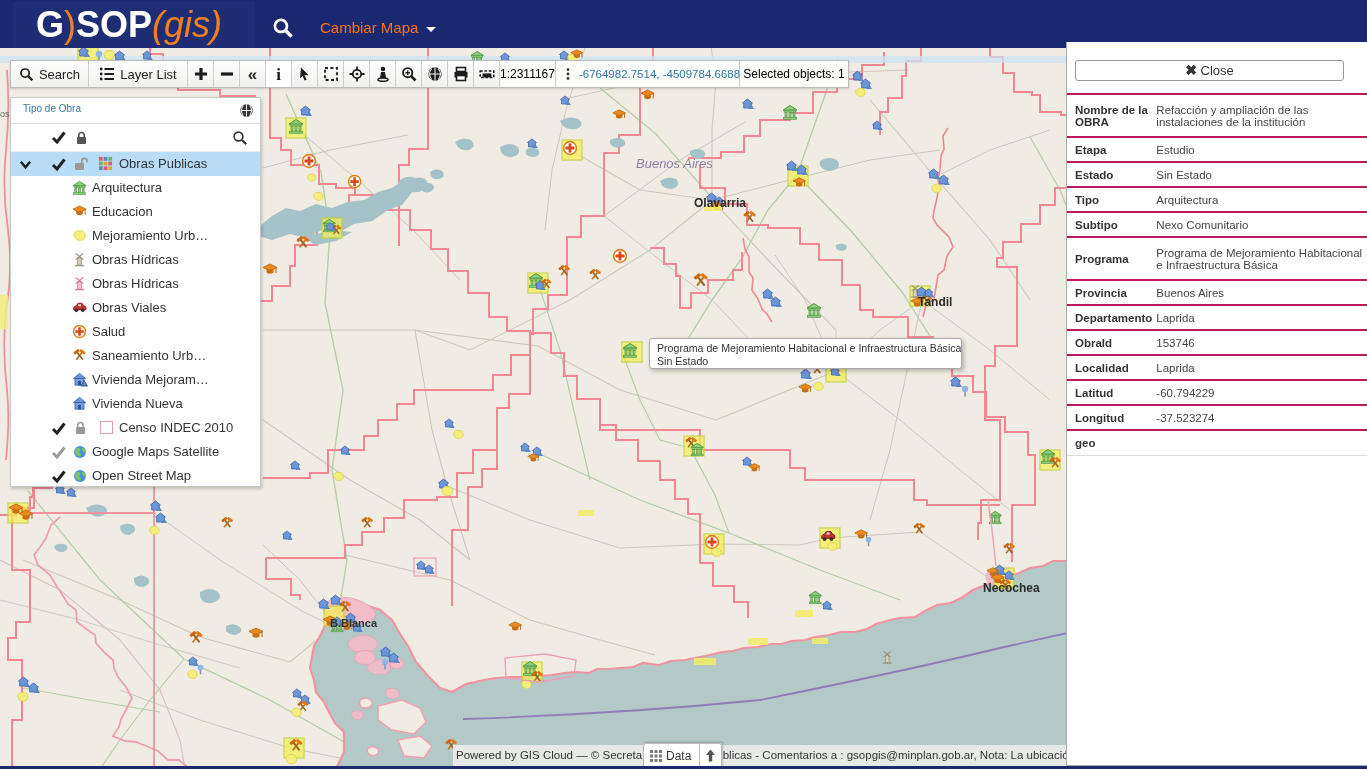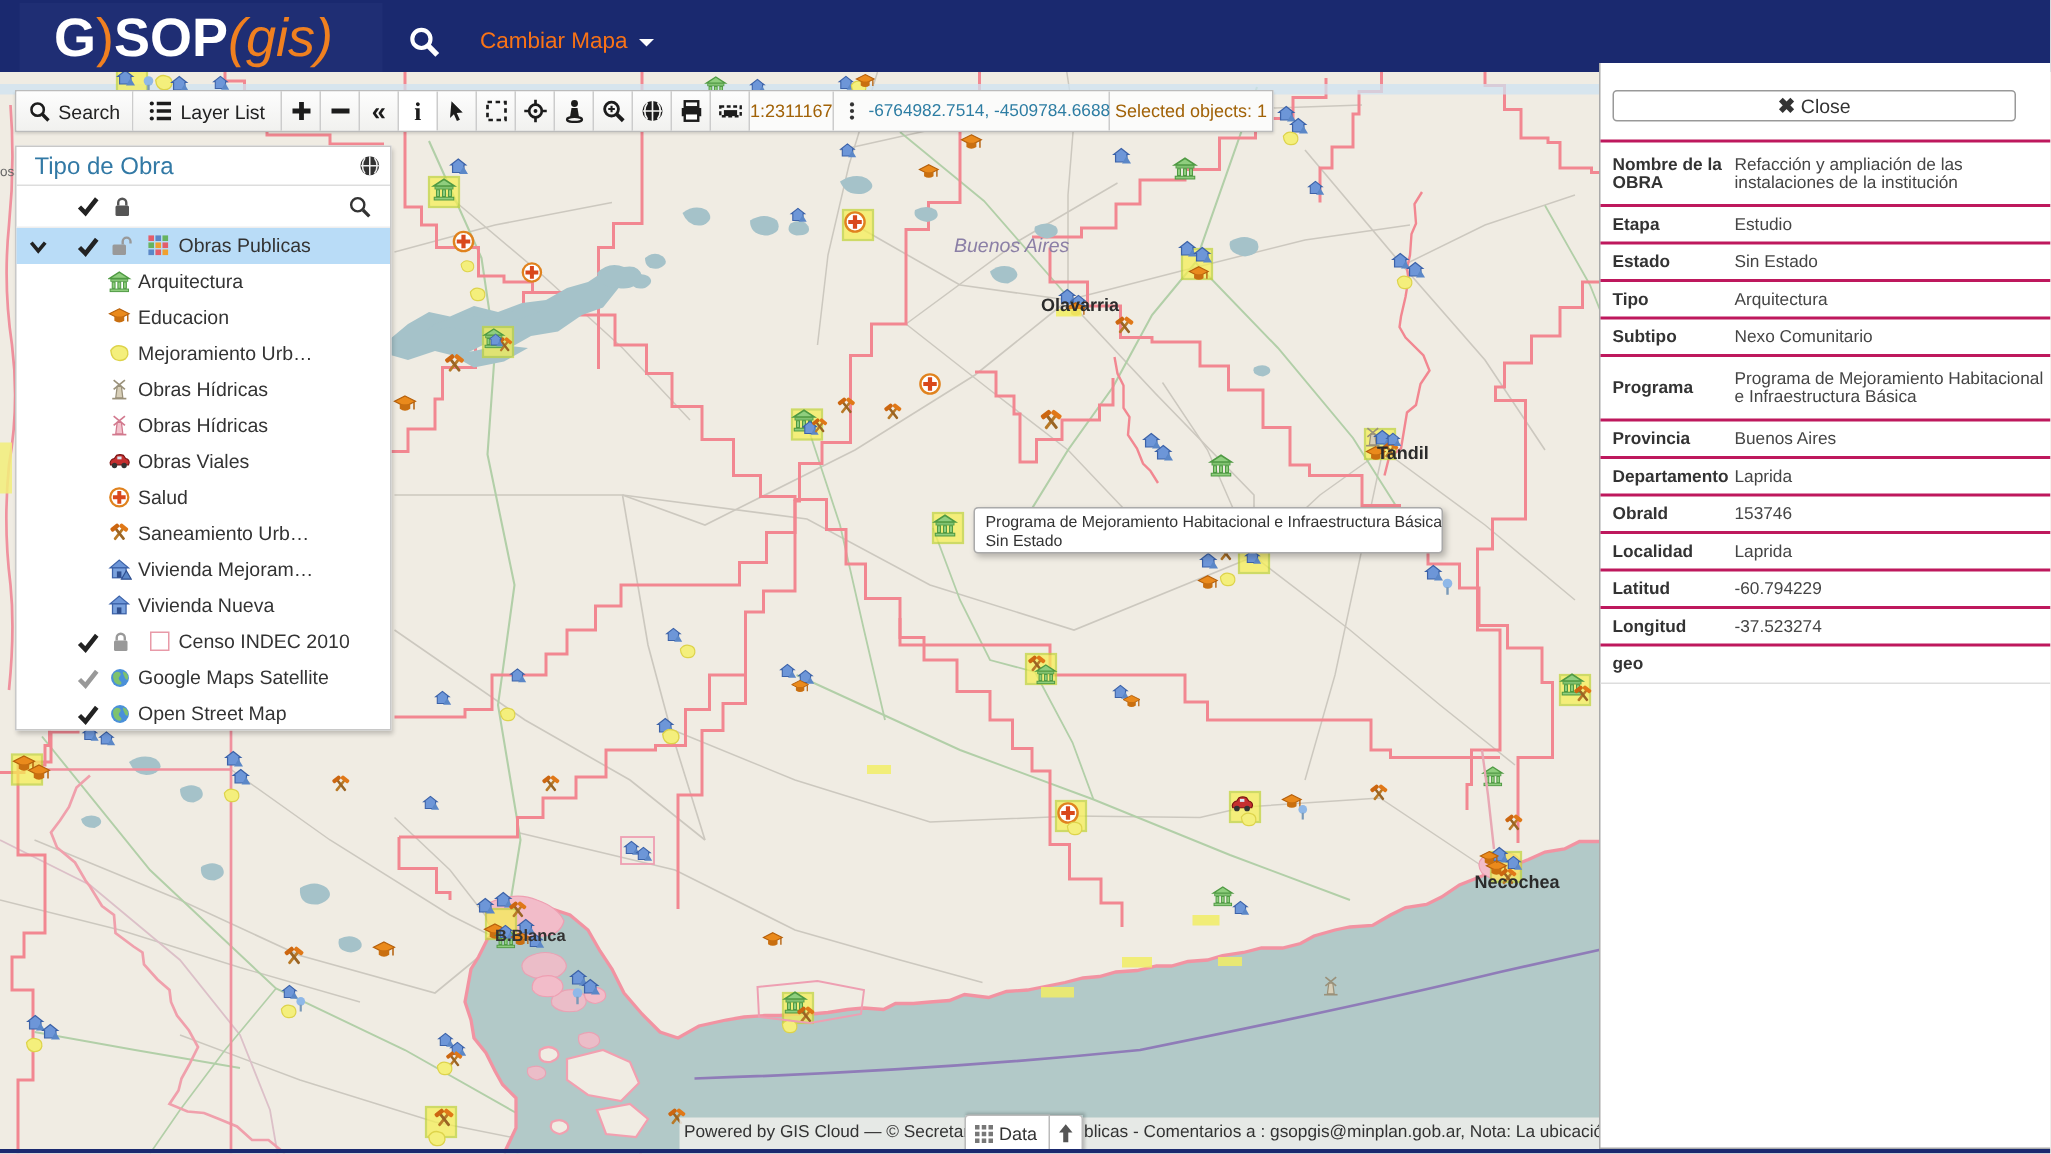--- a/index.html
+++ b/index.html
@@ -13,29 +13,29 @@
 #topsearch{position:absolute;left:272px;top:17px}
 #cambiar{position:absolute;left:320px;top:19px;color:#f97316;font-size:15px}
 #cambiar .tri{display:inline-block;margin-left:8px;width:0;height:0;border-left:5px solid transparent;border-right:5px solid transparent;border-top:5px solid #fff;vertical-align:middle}
 
 #toolbar{position:absolute;left:10px;top:60px;height:28px;display:flex;background:#fbfbfa;border:1px solid #bbb;box-shadow:0 1px 2px rgba(0,0,0,.15)}
 .tbtn{height:26px;border-right:1px solid #ccc;display:flex;align-items:center;justify-content:center;background:linear-gradient(#fdfdfd,#f1f1ef);color:#222;font-size:13px}
 .tbtn svg{display:block}
 #tb-search{width:78px;gap:5px}
 #tb-layer{width:99px;gap:5px}
 .ib{width:26px}
-.tlabel{background:#fbfbfa;font-size:12.5px;color:#a16207;display:flex;align-items:center;justify-content:center;white-space:nowrap}
+.tlabel{background:#fbfbfa;font-size:12.5px;color:#000000;display:flex;align-items:center;justify-content:center;white-space:nowrap}
 #tb-scale{width:56px;border-right:1px solid #ccc;font-size:12px}
 #tb-dots{width:24px;border-right:0}
 #tb-coord{width:160px;color:#2d7da3;border-right:1px solid #ccc;white-space:nowrap;font-size:11.5px}
 #tb-sel{width:108px;font-size:12px}
 
 #layers{position:absolute;left:10px;top:97px;width:251px;height:390px;background:#fff;border:1px solid #c8c8c8;box-shadow:1px 2px 3px rgba(0,0,0,.2);font-size:13px;color:#333}
 #lp-head{height:26px;border-bottom:1px solid #ddd;position:relative}
-#lp-head .t{position:absolute;left:12px;top:5px;color:#3279a5;font-size:16px}
+#lp-head .t{position:absolute;left:12px;top:5px;color:#3279a5;font-size:10px}
 #lp-head .g{position:absolute;right:6px;top:5px}
 #lp-row2{height:28px;border-bottom:1px solid #eee;position:relative}
 .lrow{height:24px;position:relative}
 .sel{background:#b9dcf7}
 .lrow .txt,.lrow svg,.lrow .cb{position:absolute}
 
 #rpanel{position:absolute;left:1066px;top:42px;width:301px;height:724px;background:#fff;border-left:1px solid #aaa;border-bottom:1px solid #aaa}
 #closebtn{position:absolute;left:8px;top:18px;width:269px;height:21px;border:1px solid #999;border-radius:3px;background:#fff;font-size:13px;color:#333;text-align:center;line-height:19px}
 #rtable{position:absolute;left:0px;top:51px;width:301px;border-collapse:collapse;font-size:11.5px;color:#333}
 #rtable td{border-top:2px solid #be185d;padding:0 4px 0 8px;vertical-align:middle}

